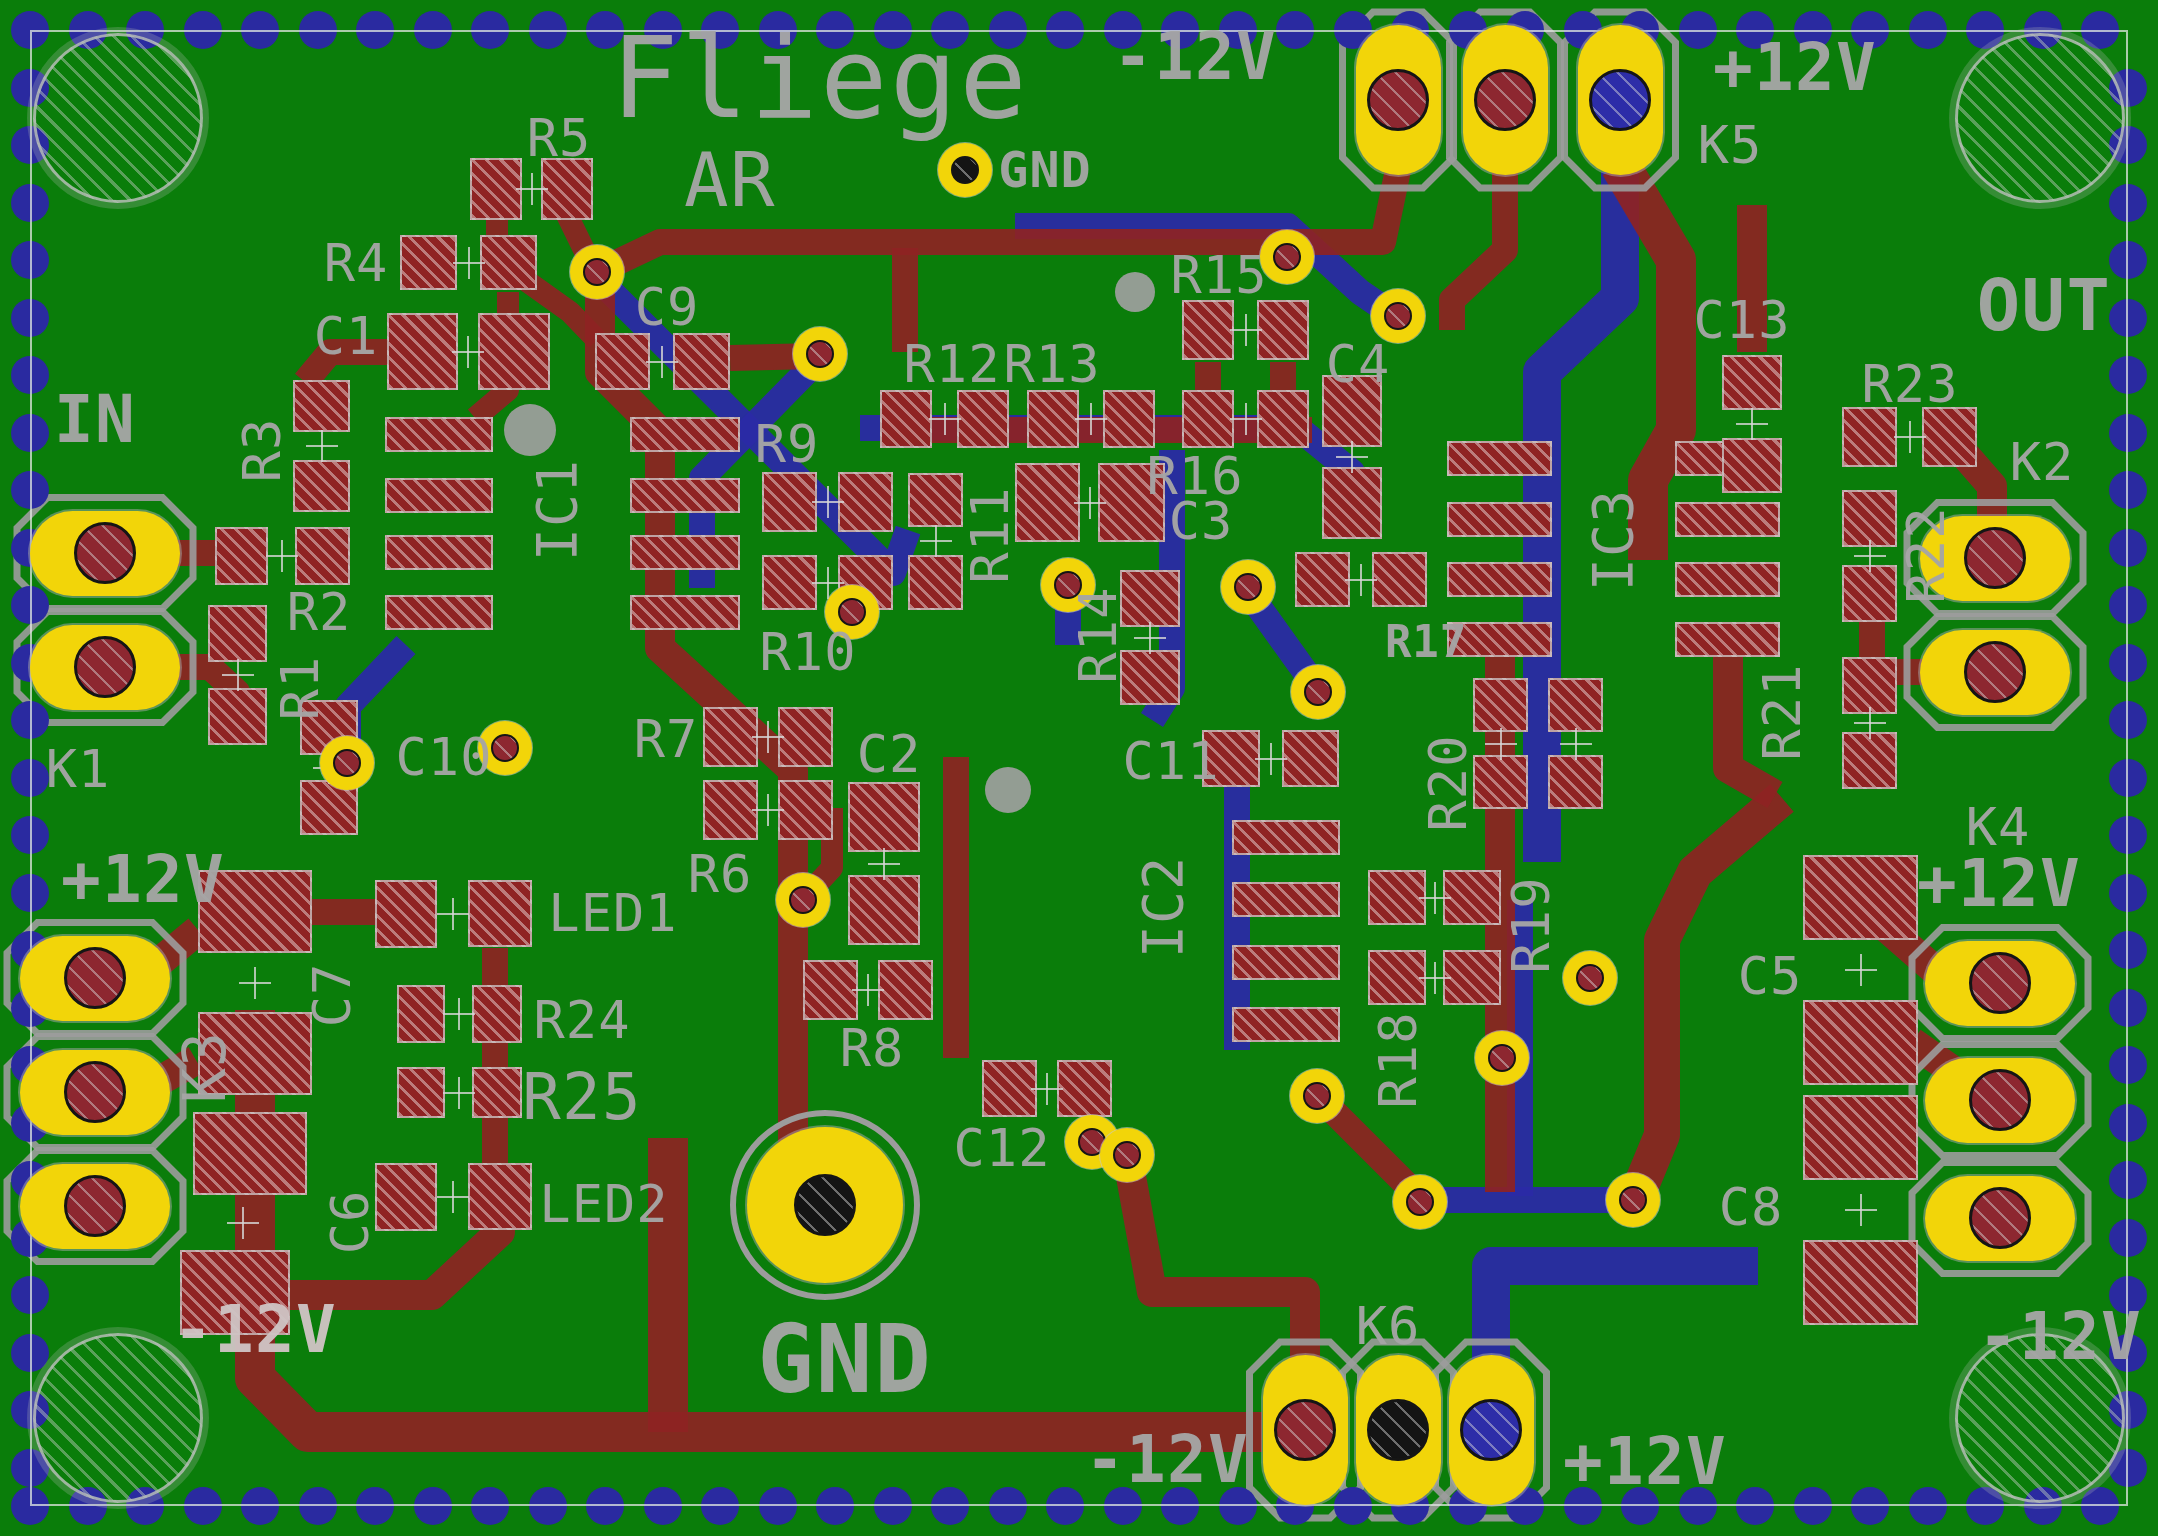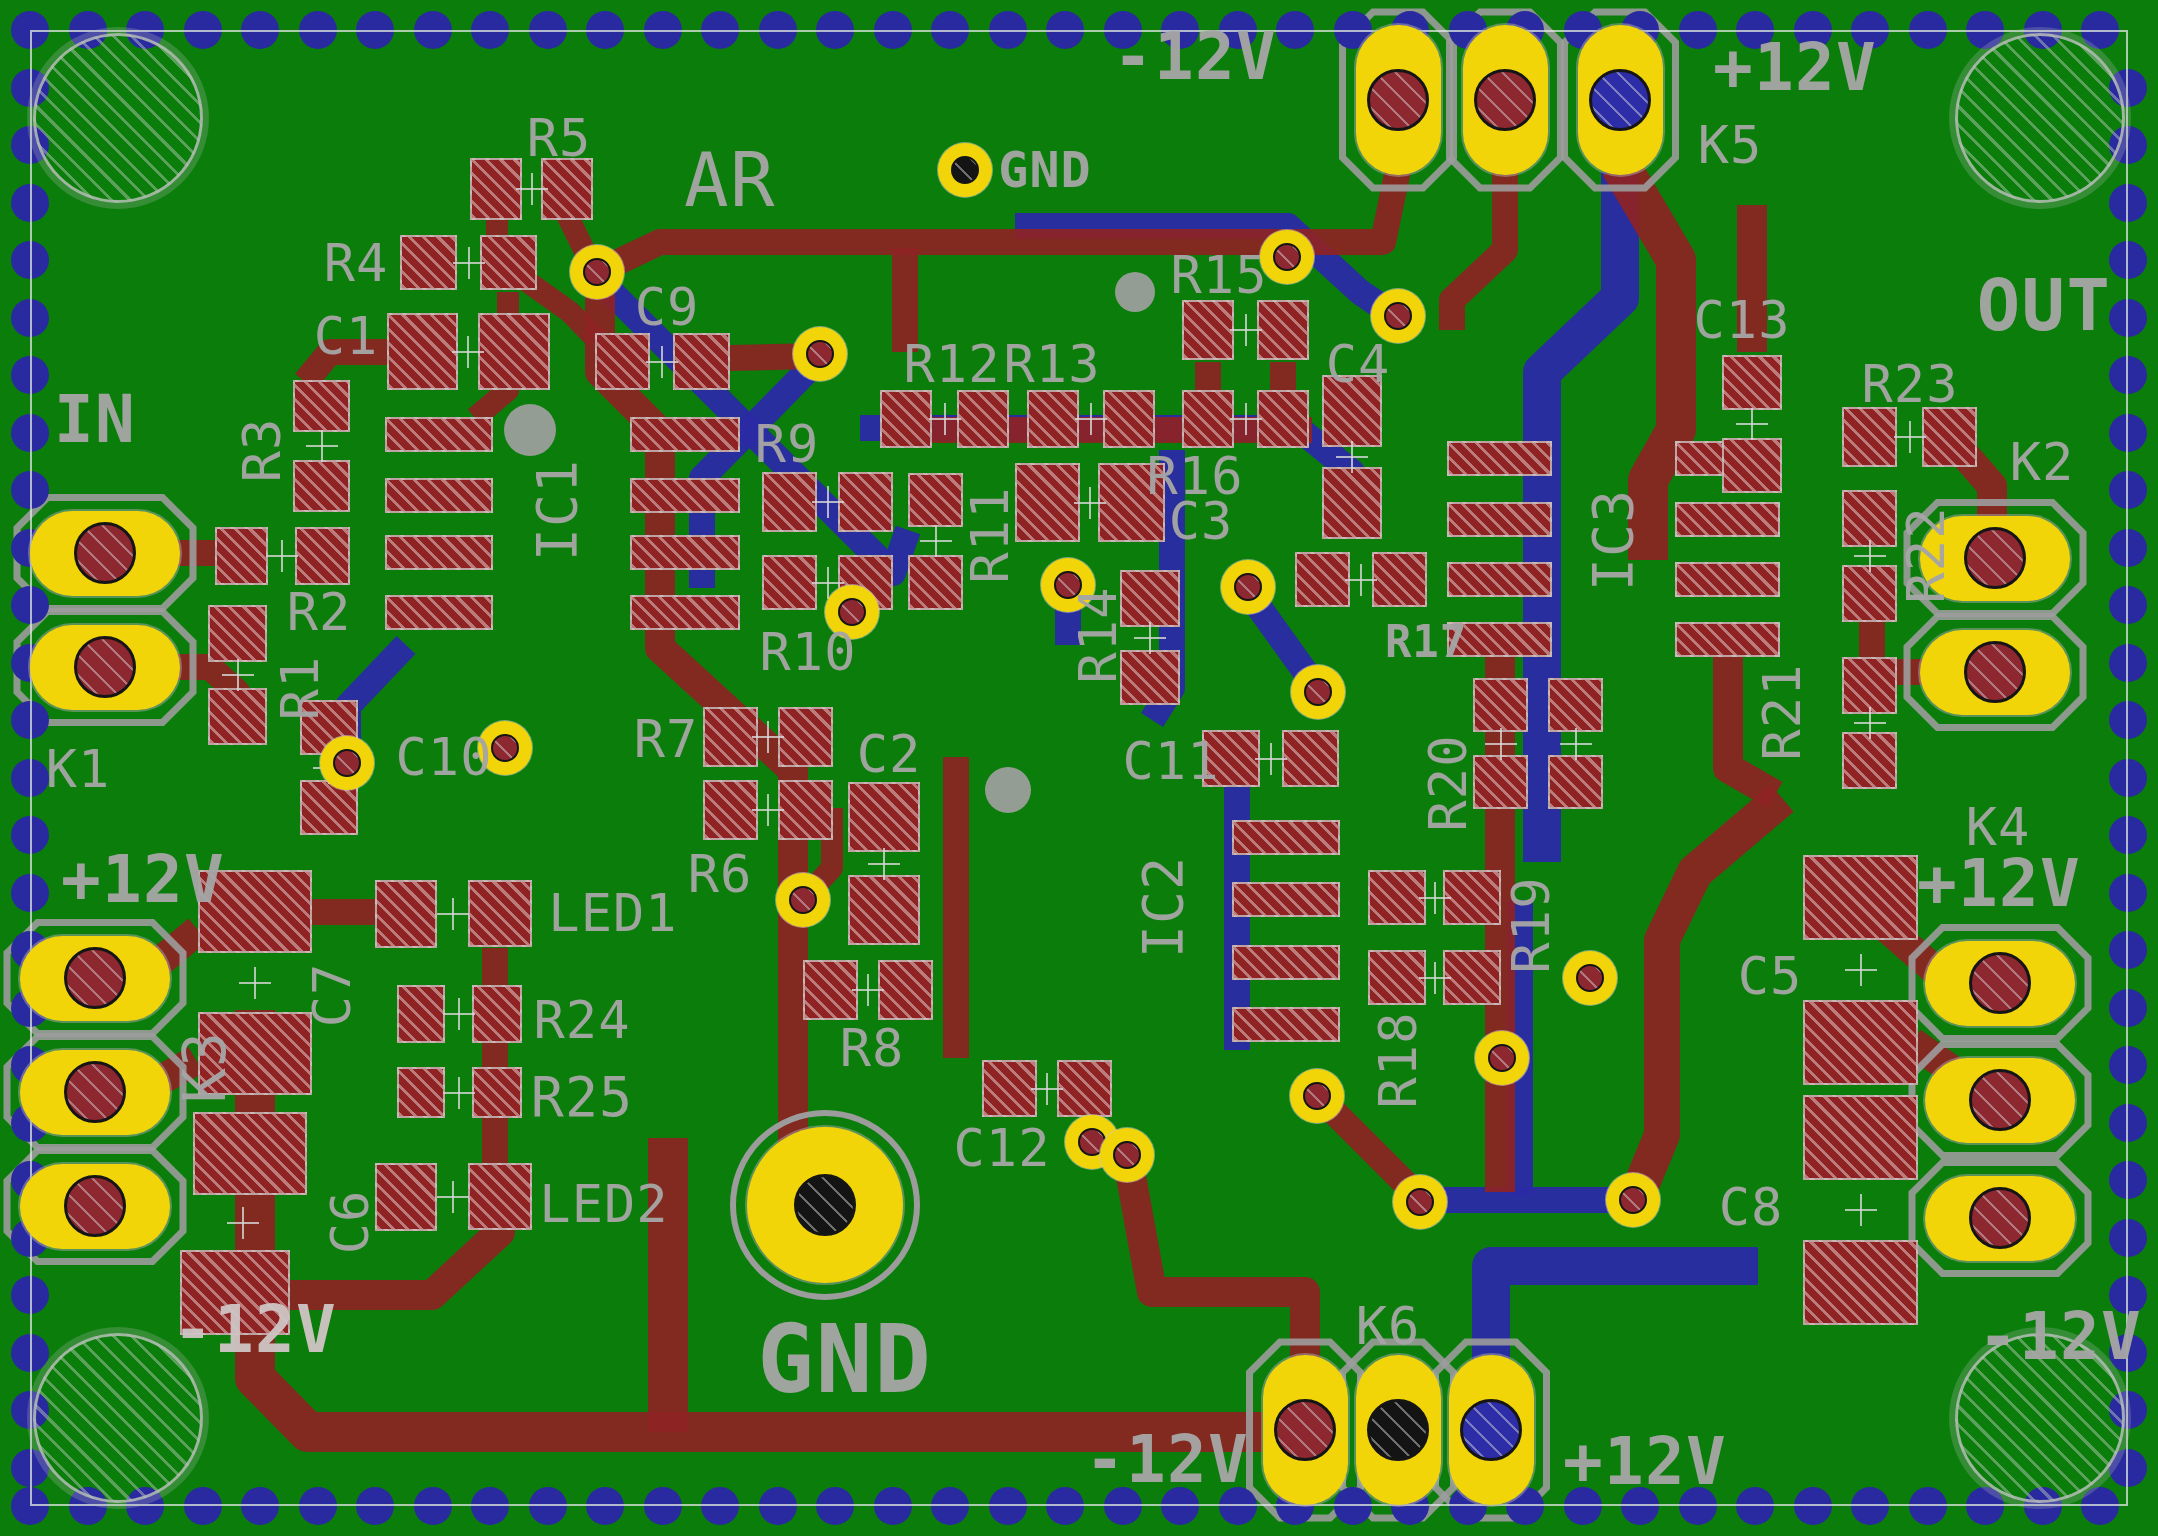--- a/index.html
+++ b/index.html
@@ -521,20 +521,21 @@
     </div>
     <div class="via" style="left: 1563px; top: 951px; width: 54px; height: 54px;">
       <div class="hole red" style="width: 28px; height: 28px; border-width: 2px;"></div>
     </div>
     <div class="via" style="left: 1606px; top: 1173px; width: 54px; height: 54px;">
       <div class="hole red" style="width: 28px; height: 28px; border-width: 2px;"></div>
     </div>
     <div class="blob" style="left: 504px; top: 404px; width: 52px; height: 52px;"></div>
     <div class="blob" style="left: 985px; top: 767px; width: 46px; height: 46px;"></div>
     <div class="blob" style="left: 1115px; top: 272px; width: 40px; height: 40px;"></div>
+    <div class="silk" style="left: 820px; top: 78px; font-size: 112px;">Fliege</div>
     <div class="silk" style="left: 730px; top: 180px; font-size: 74px;">AR</div>
     <div class="silk bold" style="left: 1045px; top: 170px; font-size: 50px;">GND</div>
     <div class="silk bold" style="left: 1195px; top: 57px; font-size: 66px;">-12V</div>
     <div class="silk bold" style="left: 1795px; top: 68px; font-size: 66px;">+12V</div>
     <div class="silk" style="left: 1730px; top: 145px; font-size: 52px;">K5</div>
     <div class="silk bold" style="left: 2044px; top: 305px; font-size: 72px;">OUT</div>
     <div class="silk" style="left: 1742px; top: 320px; font-size: 52px;">C13</div>
     <div class="silk" style="left: 1910px; top: 384px; font-size: 52px;">R23</div>
     <div class="silk" style="left: 2042px; top: 462px; font-size: 52px;">K2</div>
     <div class="silk vert" style="left: 1926px; top: 555px; font-size: 52px;">R22</div>
@@ -560,21 +561,21 @@
     <div class="silk vert" style="left: 990px; top: 535px; font-size: 52px;">R11</div>
     <div class="silk" style="left: 808px; top: 652px; font-size: 52px;">R10</div>
     <div class="silk vert" style="left: 1098px; top: 635px; font-size: 52px;">R14</div>
     <div class="silk" style="left: 1426px; top: 642px; font-size: 44px; font-weight: bold;">R17</div>
     <div class="silk" style="left: 1171px; top: 761px; font-size: 52px;">C11</div>
     <div class="silk" style="left: 889px; top: 754px; font-size: 52px;">C2</div>
     <div class="silk" style="left: 666px; top: 739px; font-size: 52px;">R7</div>
     <div class="silk" style="left: 720px; top: 874px; font-size: 52px;">R6</div>
     <div class="silk" style="left: 613px; top: 913px; font-size: 52px;">LED1</div>
     <div class="silk" style="left: 582px; top: 1020px; font-size: 52px;">R24</div>
-    <div class="silk" style="left: 582px; top: 1097px; font-size: 55px;">R25</div>
+    <div class="silk" style="left: 582px; top: 1097px; font-size: 64px;">R25</div>
     <div class="silk" style="left: 604px; top: 1204px; font-size: 52px;">LED2</div>
     <div class="silk vert" style="left: 332px; top: 995px; font-size: 52px;">C7</div>
     <div class="silk vert" style="left: 350px; top: 1222px; font-size: 52px;">C6</div>
     <div class="silk bold" style="left: 143px; top: 880px; font-size: 66px;">+12V</div>
     <div class="silk vert" style="left: 205px; top: 1067px; font-size: 58px;">K3</div>
     <div class="silk bold" style="left: 255px; top: 1330px; font-size: 66px; color: rgb(207, 196, 196);">-12V</div>
     <div class="silk bold" style="left: 845px; top: 1360px; font-size: 94px;">GND</div>
     <div class="silk" style="left: 872px; top: 1048px; font-size: 52px;">R8</div>
     <div class="silk" style="left: 1002px; top: 1148px; font-size: 52px;">C12</div>
     <div class="silk bold" style="left: 1167px; top: 1460px; font-size: 66px;">-12V</div>

